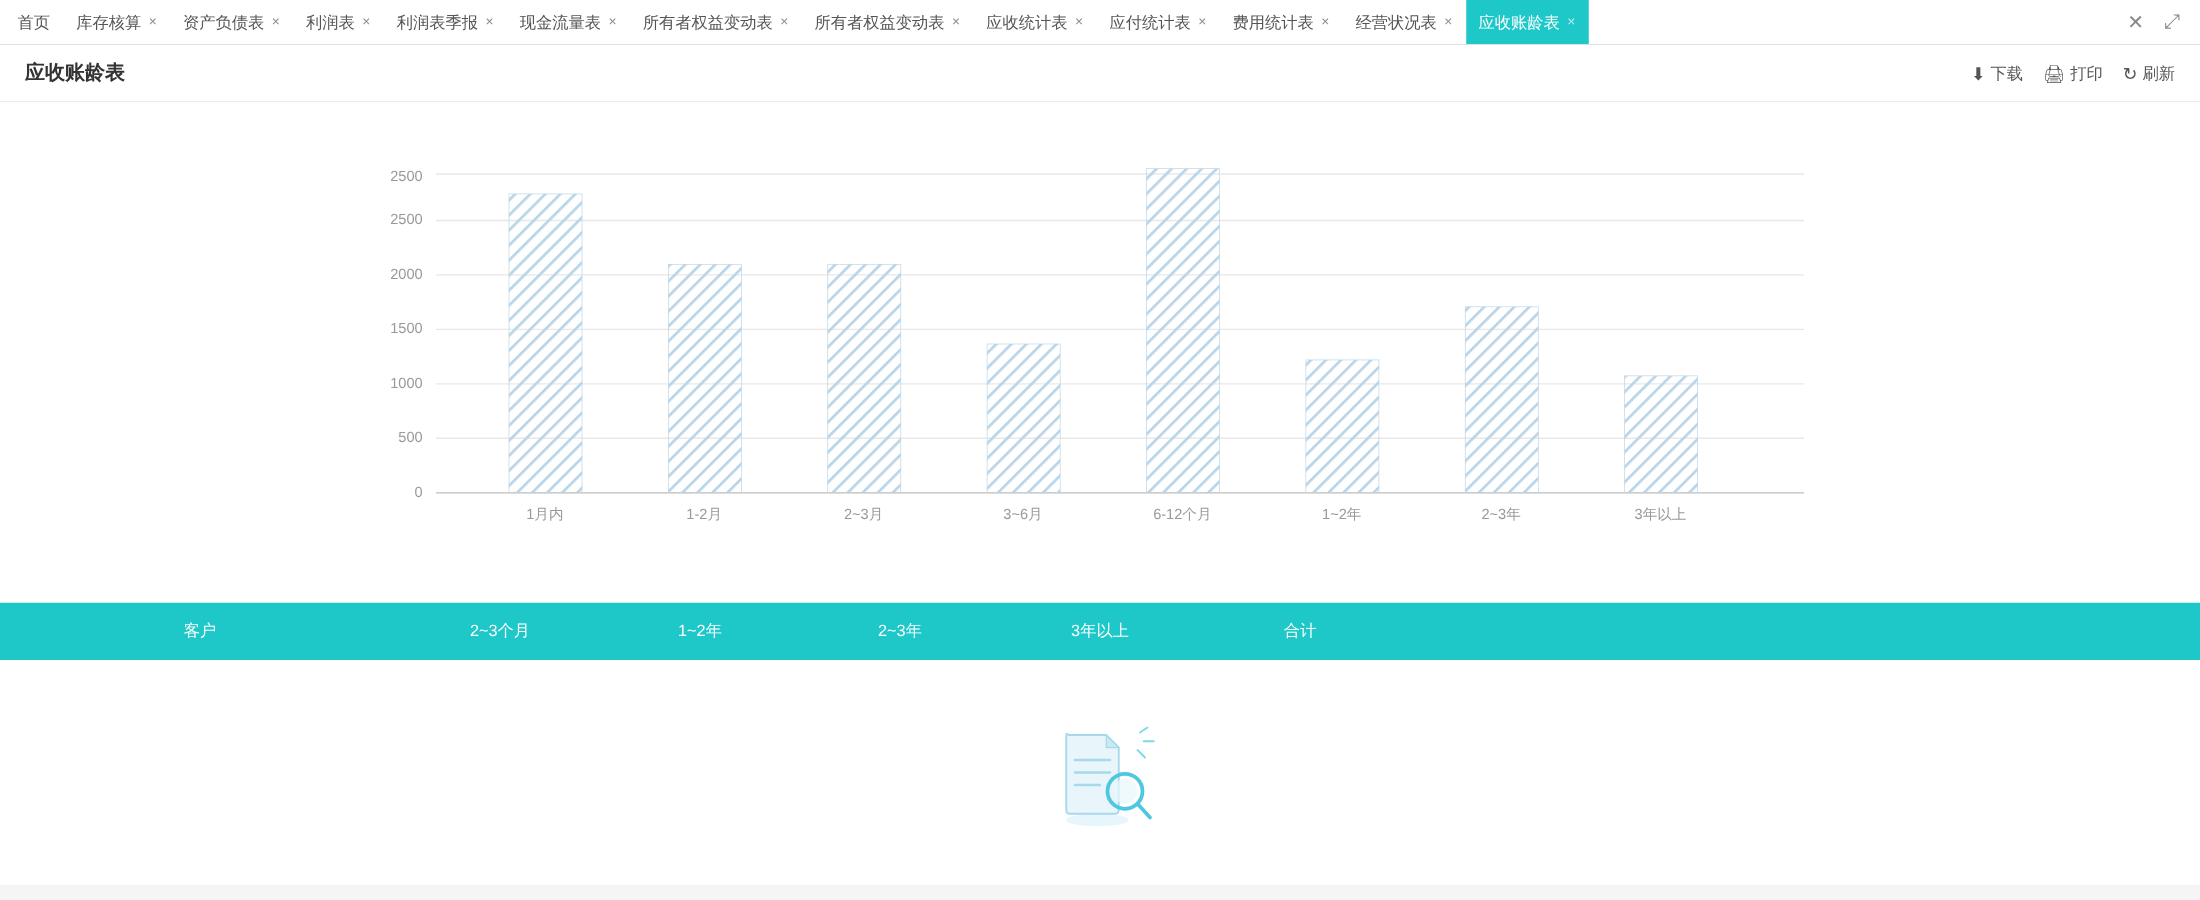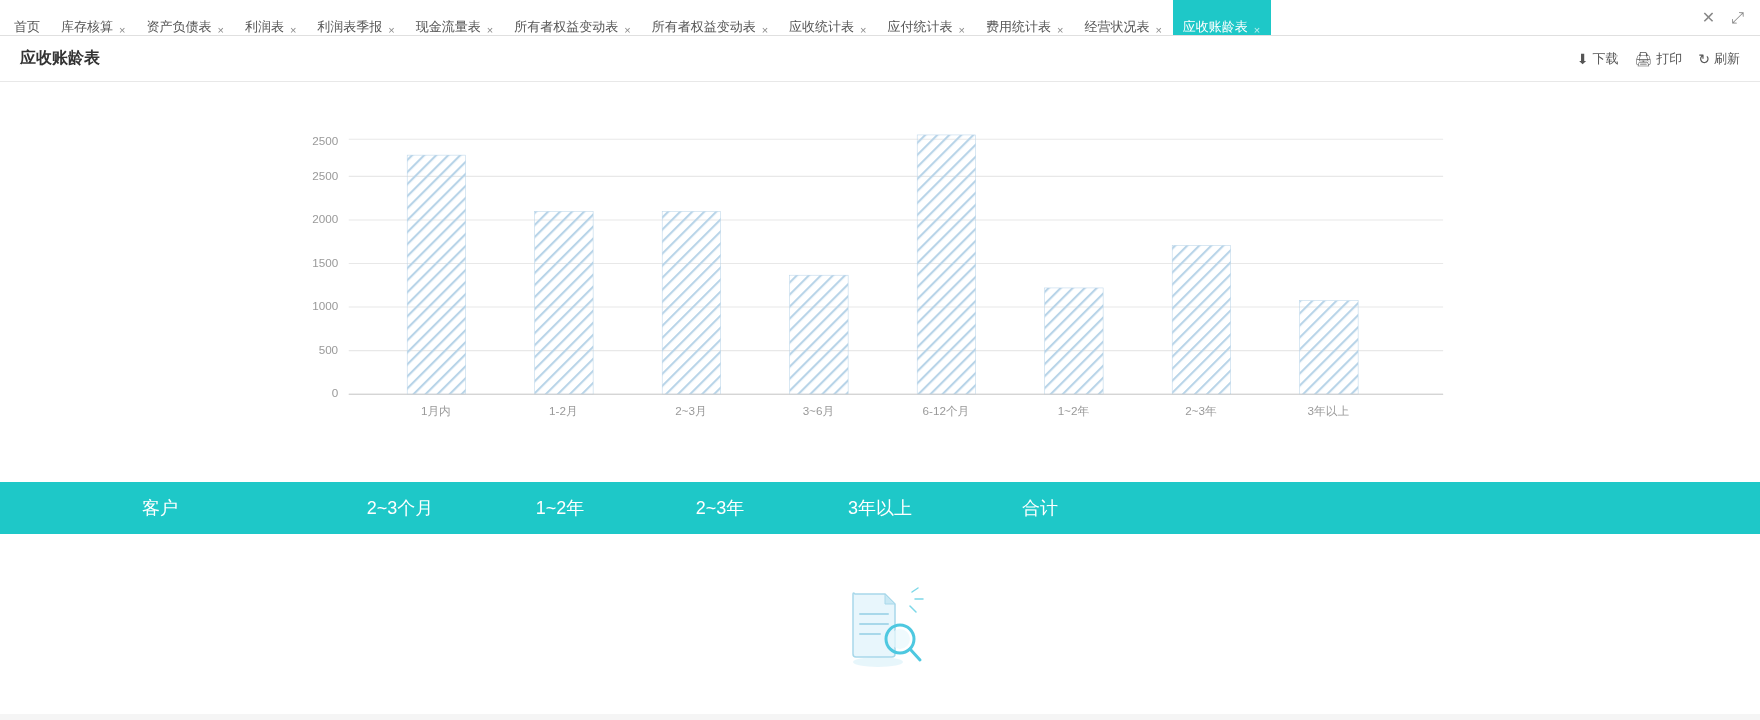--- a/index.html
+++ b/index.html
@@ -13,21 +13,21 @@
       border-bottom: 1px solid #e0e0e0;
       height: 36px;
       padding: 0 4px;
       overflow-x: auto;
       white-space: nowrap;
       flex-shrink: 0;
     }
     .tab-bar::-webkit-scrollbar { height: 3px; }
     .tab-item {
       display: inline-flex;
-      align-items: flex-end;
+      align-items: center;
       padding: 0 10px;
       height: 36px;
       cursor: pointer;
       font-size: 13px;
       color: #555;
       border-right: 1px solid transparent;
       flex-shrink: 0;
       gap: 4px;
     }
     .tab-item.active {
@@ -105,21 +105,21 @@
       height: 340px;
       position: relative;
     }
 
     
     .table-header {
       display: grid;
       grid-template-columns: 2fr 1fr 1fr 1fr 1fr 1fr 1fr 1fr 1fr 1fr;
       background: #1ec8c8;
       color: #fff;
-      font-size: 18px;
+      font-size: 13px;
     }
     .table-header-cell {
       padding: 14px 8px;
       text-align: center;
       font-weight: 500;
     }
 
     
     .empty-state {
       display: flex;

